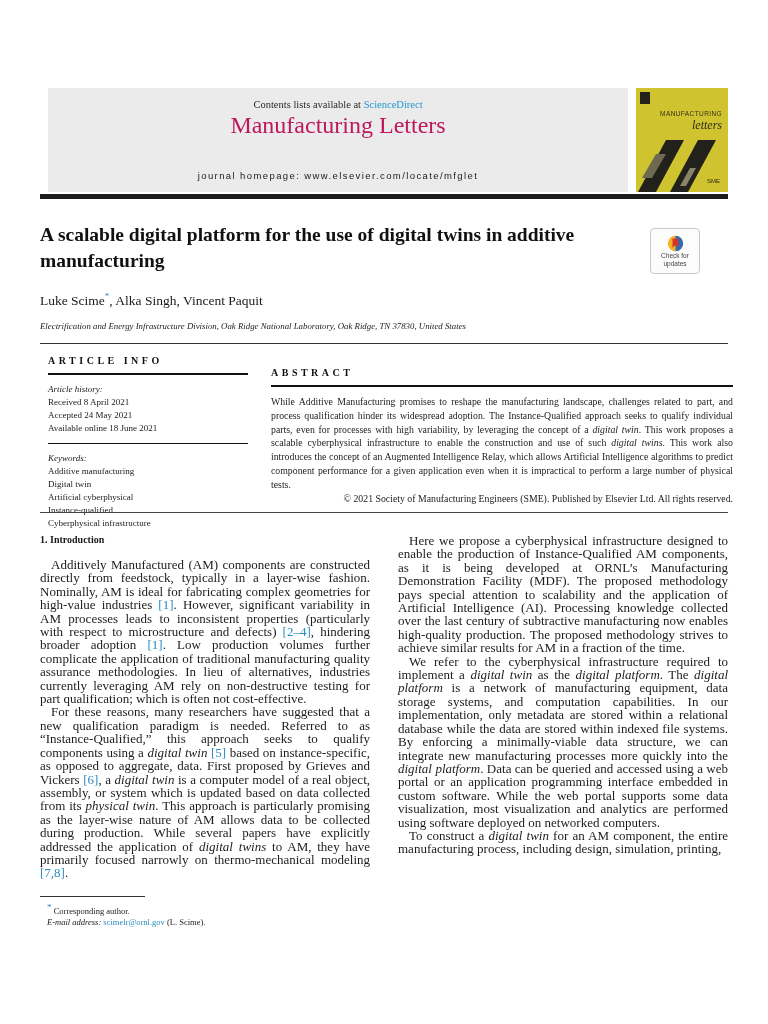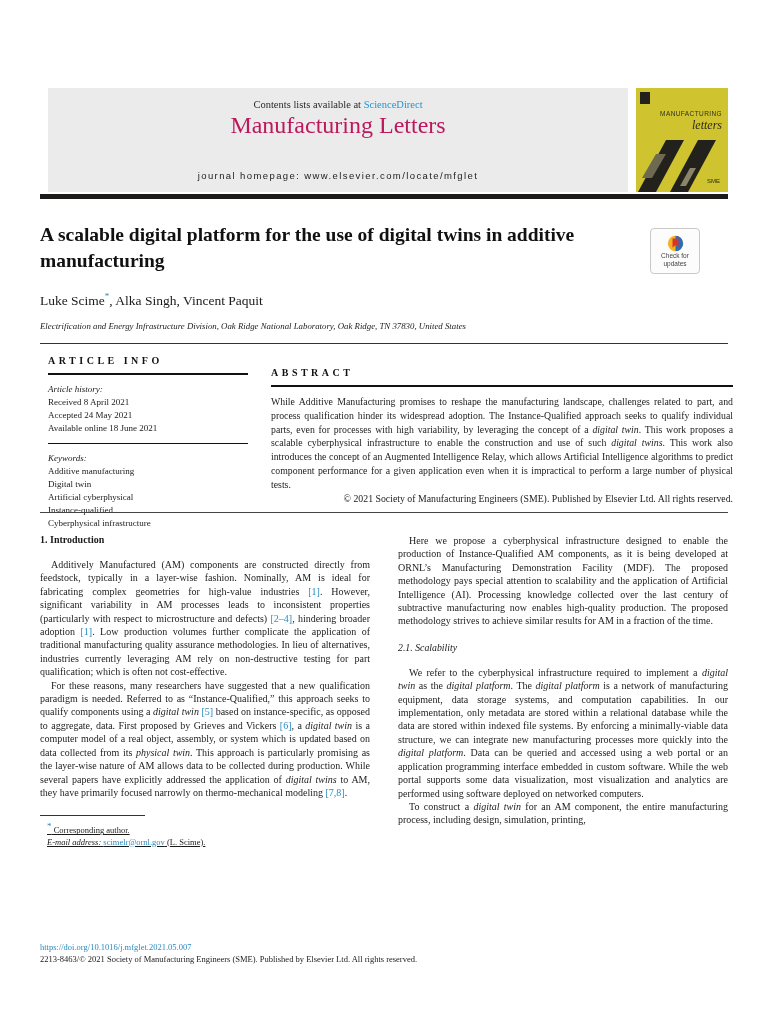--- a/index.html
+++ b/index.html
@@ -46,27 +46,27 @@
   .abs-col { position: absolute; left: 271px; top: 355px; width: 462px; margin-top: 12px; }
   .abs-col .head-rule { width: 100%; }
   .abs-text { font-size: 9.8px; line-height: 13.8px; text-align: justify; color: #1c1c1c; }
   .abs-copy { font-size: 9.8px; line-height: 13.8px; text-align: right; margin-top: 0px; }
   .rule-2 { position: absolute; left: 40px; top: 512px; width: 688px; height: 1px; background: #444; }
   .body-cols { position: absolute; left: 40px; top: 534px; width: 688px; display: flex; }
   .col { width: 330px; }
   .col + .col { margin-left: 28px; }
   .sec-h { font-size: 10px; font-weight: bold; margin: 0 0 13px 0; }
   .subsec-h { font-size: 9.8px; font-style: italic; margin: 14px 0 13px 0; }
-  .col p { font-size: 10px; line-height: 13.4px; text-align: justify; text-indent: 11px; color: #1c1c1c; }
+  .col p { font-size: 13px; line-height: 13.4px; text-align: justify; text-indent: 11px; color: #1c1c1c; }
   .it { font-style: italic; }
   .cite { color: #2b8bc0; }
   .methodology-gap { margin-top: 15px; }
   .footnote { margin-top: 16px; }
   .fn-rule { width: 105px; height: 1px; background: #333; margin-bottom: 5px; }
-  .fn-line { font-size: 8.5px; line-height: 11.5px; text-indent: 7px; text-decoration: underline; }
+  .fn-line { font-size: 8.5px; line-height: 11.5px; text-indent: 7px; }
   .fn-line .em { font-style: italic; }
   .fn-link { color: #2b8bc0; }
   .footer { position: absolute; left: 40px; top: 941px; font-size: 8.5px; line-height: 12px; }
   .doi { color: #2b8bc0; }
   .issn { color: #222; }
 </style>
 </head>
 <body>
 
 <div class="page">
@@ -142,24 +142,19 @@
       <p><span>Additively Manufactured (AM) components are constructed directly from feedstock, typically in a layer-wise fashion. Nominally, AM is ideal for fabricating complex geometries for high-value industries </span><span class="cite">[1]</span><span>. However, significant variability in AM processes leads to inconsistent properties (particularly with respect to microstructure and defects) </span><span class="cite">[2–4]</span><span>, hindering broader adoption </span><span class="cite">[1]</span><span>. Low production volumes further complicate the application of traditional manufacturing quality assurance methodologies. In lieu of alternatives, industries currently leveraging AM rely on non-destructive testing for part qualification; which is often not cost-effective.</span></p>
       <p><span>For these reasons, many researchers have suggested that a new qualification paradigm is needed. Referred to as “Instance-Qualified,” this approach seeks to qualify components using a </span><span class="it">digital twin </span><span class="cite">[5]</span><span> based on instance-specific, as opposed to aggregate, data. First proposed by Grieves and Vickers </span><span class="cite">[6]</span><span>, a </span><span class="it">digital twin</span><span> is a computer model of a real object, assembly, or system which is updated based on data collected from its </span><span class="it">physical twin</span><span>. This approach is particularly promising as the layer-wise nature of AM allows data to be collected during production. While several papers have explicitly addressed the application of </span><span class="it">digital twins</span><span> to AM, they have primarily focused narrowly on thermo-mechanical modeling </span><span class="cite">[7,8]</span><span>.</span></p>
       <div class="footnote">
         <div class="fn-rule"></div>
         <div class="fn-line"><span class="star">*</span><span> Corresponding author.</span></div>
         <div class="fn-line"><span class="em">E-mail address: </span><span class="fn-link">scimelr@ornl.gov</span><span> (L. Scime).</span></div>
       </div>
     </div>
     <div class="col">
       <p><span>Here we propose a cyberphysical infrastructure designed to enable the production of Instance-Qualified AM components, as it is being developed at ORNL’s Manufacturing Demonstration Facility (MDF). The proposed methodology pays special attention to scalability and the application of Artificial Intelligence (AI). Processing knowledge collected over the last century of subtractive manufacturing now enables high-quality production. The proposed methodology strives to achieve similar results for AM in a fraction of the time.</span></p>
-      <div class="subsec-h">2.1. Scalability</div>
       <p><span>We refer to the cyberphysical infrastructure required to implement a </span><span class="it">digital twin</span><span> as the </span><span class="it">digital platform</span><span>. The </span><span class="it">digital platform</span><span> is a network of manufacturing equipment, data storage systems, and computation capabilities. In our implementation, only metadata are stored within a relational database while the data are stored within indexed file systems. By enforcing a minimally-viable data structure, we can integrate new manufacturing processes more quickly into the </span><span class="it">digital platform</span><span>. Data can be queried and accessed using a web portal or an application programming interface embedded in custom software. While the web portal supports some data visualization, most visualization and analytics are performed using software deployed on networked computers.</span></p>
       <p><span>To construct a </span><span class="it">digital twin</span><span> for an AM component, the entire manufacturing process, including design, simulation, printing,</span></p>
     </div>
   </div>
 
-  <div class="footer">
-    <div class="doi">https://doi.org/10.1016/j.mfglet.2021.05.007</div>
-    <div class="issn">2213-8463/© 2021 Society of Manufacturing Engineers (SME). Published by Elsevier Ltd. All rights reserved.</div>
-  </div>
 
 </div>
 
 </body></html>

